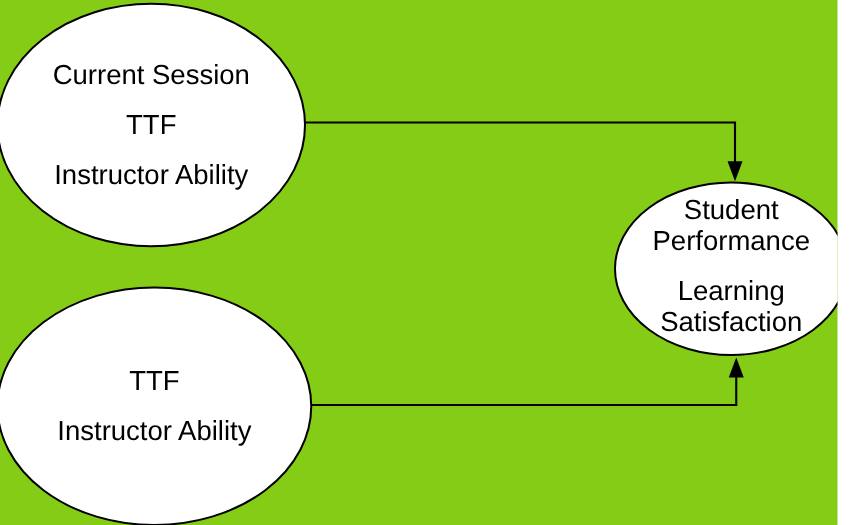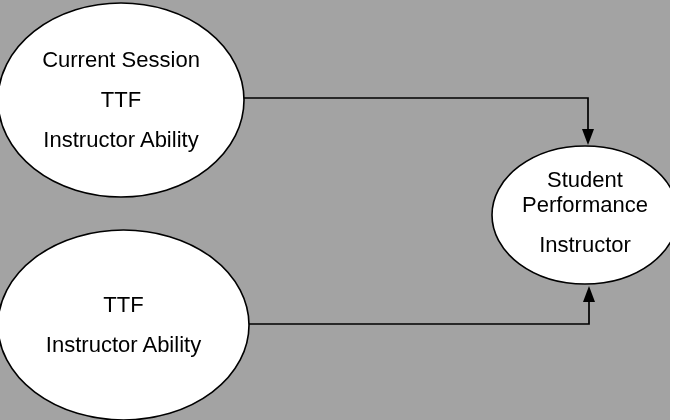--- a/index.html
+++ b/index.html
@@ -4,21 +4,21 @@
 <style>
   html, body {
     margin: 0;
     padding: 0;
     background: #ffffff;
   }
   .canvas {
     position: relative;
     width: 670px;
     height: 420px;
-    background: #a3a3a3;
+    background: #84cc16;
     overflow: hidden;
     font-family: "Liberation Sans", sans-serif;
     color: #000000;
   }
   .diagram-svg {
     position: absolute;
     left: 0;
     top: 0;
     width: 685px;
     height: 420px;
@@ -77,17 +77,18 @@
     <div class="line">TTF</div>
     <div class="line">Instructor Ability</div>
   </div>
 
   <div class="node-text" style="left:492px; top:143px; width:186px; height:138px;align-items:center;">
     <div class="para">
       <div class="line">Student</div>
       <div class="line">Performance</div>
     </div>
     <div class="para">
-      <div class="line">Instructor</div>
+      <div class="line">Learning</div>
+      <div class="line">Satisfaction</div>
     </div>
   </div>
 
 </div>
 
 </body></html>

